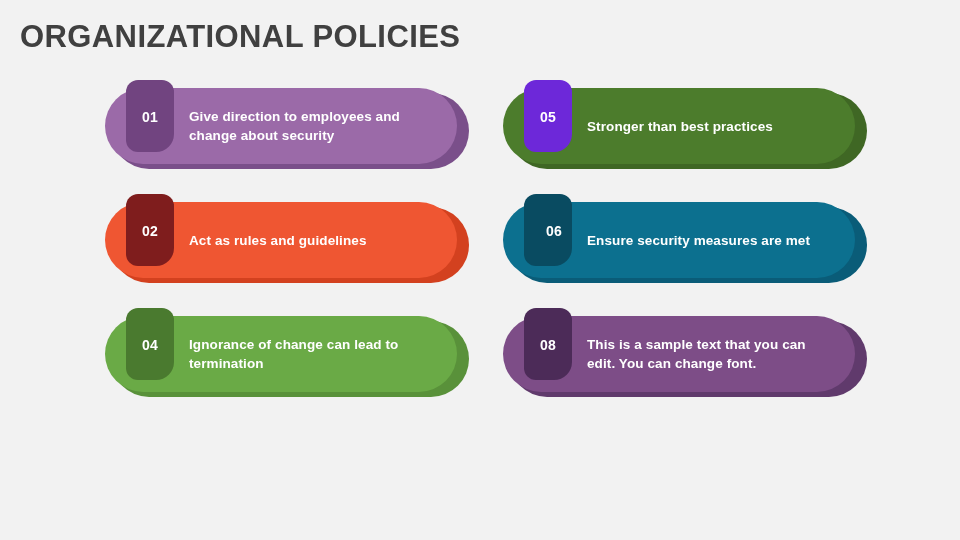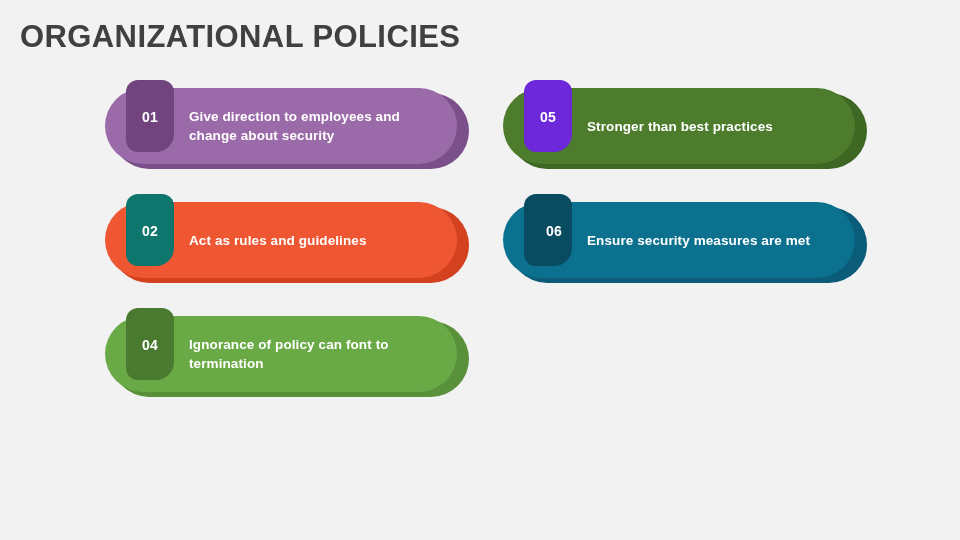--- a/index.html
+++ b/index.html
@@ -135,33 +135,33 @@
         <div class="card-pill" style="background: rgb(155, 106, 168);"></div>
         <div class="card-badge" style="background: rgb(113, 68, 128);">
           <span class="card-badge-number">01</span>
         </div>
         <div class="card-text">Give direction to employees and change about security</div>
       </div>
       <div class="card">
         <div class="card-shadow-bar" style="background: rgb(195, 50, 26);"></div>
         <div class="card-backpill" style="background: rgb(211, 65, 31);"></div>
         <div class="card-pill" style="background: rgb(239, 86, 50);"></div>
-        <div class="card-badge" style="background: #0f766e;">
+        <div class="card-badge" style="background: #7f1d1d;">
           <span class="card-badge-number">02</span>
         </div>
         <div class="card-text">Act as rules and guidelines</div>
       </div>
       <div class="card">
         <div class="card-shadow-bar" style="background: rgb(74, 122, 47);"></div>
         <div class="card-backpill" style="background: rgb(89, 145, 58);"></div>
         <div class="card-pill" style="background: rgb(106, 170, 70);"></div>
         <div class="card-badge" style="background: rgb(74, 122, 47);">
           <span class="card-badge-number">04</span>
         </div>
-        <div class="card-text">Ignorance of policy can font to termination</div>
+        <div class="card-text">Ignorance of change can lead to termination</div>
       </div>
     </div>
 
   <div class="column" id="column-right">
       <div class="card">
         <div class="card-shadow-bar" style="background: rgb(53, 86, 29);"></div>
         <div class="card-backpill" style="background: rgb(63, 103, 36);"></div>
         <div class="card-pill" style="background: rgb(76, 124, 44);"></div>
         <div class="card-badge" style="background: #6d28d9;">
           <span class="card-badge-number">05</span>
@@ -170,15 +170,24 @@
       </div>
       <div class="card">
         <div class="card-shadow-bar" style="background: rgb(9, 75, 97);"></div>
         <div class="card-backpill" style="background: rgb(10, 92, 120);"></div>
         <div class="card-pill" style="background: rgb(12, 112, 143);"></div>
         <div class="card-badge" style="background: rgb(9, 75, 97); padding-left: 12px;">
           <span class="card-badge-number">06</span>
         </div>
         <div class="card-text">Ensure security measures are met</div>
       </div>
+      <div class="card">
+        <div class="card-shadow-bar" style="background: rgb(76, 43, 88);"></div>
+        <div class="card-backpill" style="background: rgb(96, 58, 108);"></div>
+        <div class="card-pill" style="background: rgb(125, 77, 135);"></div>
+        <div class="card-badge" style="background: rgb(76, 43, 88);">
+          <span class="card-badge-number">08</span>
+        </div>
+        <div class="card-text">This is a sample text that you can edit. You can change font.</div>
+      </div>
     </div>
 
 </div>
 
 </body></html>

